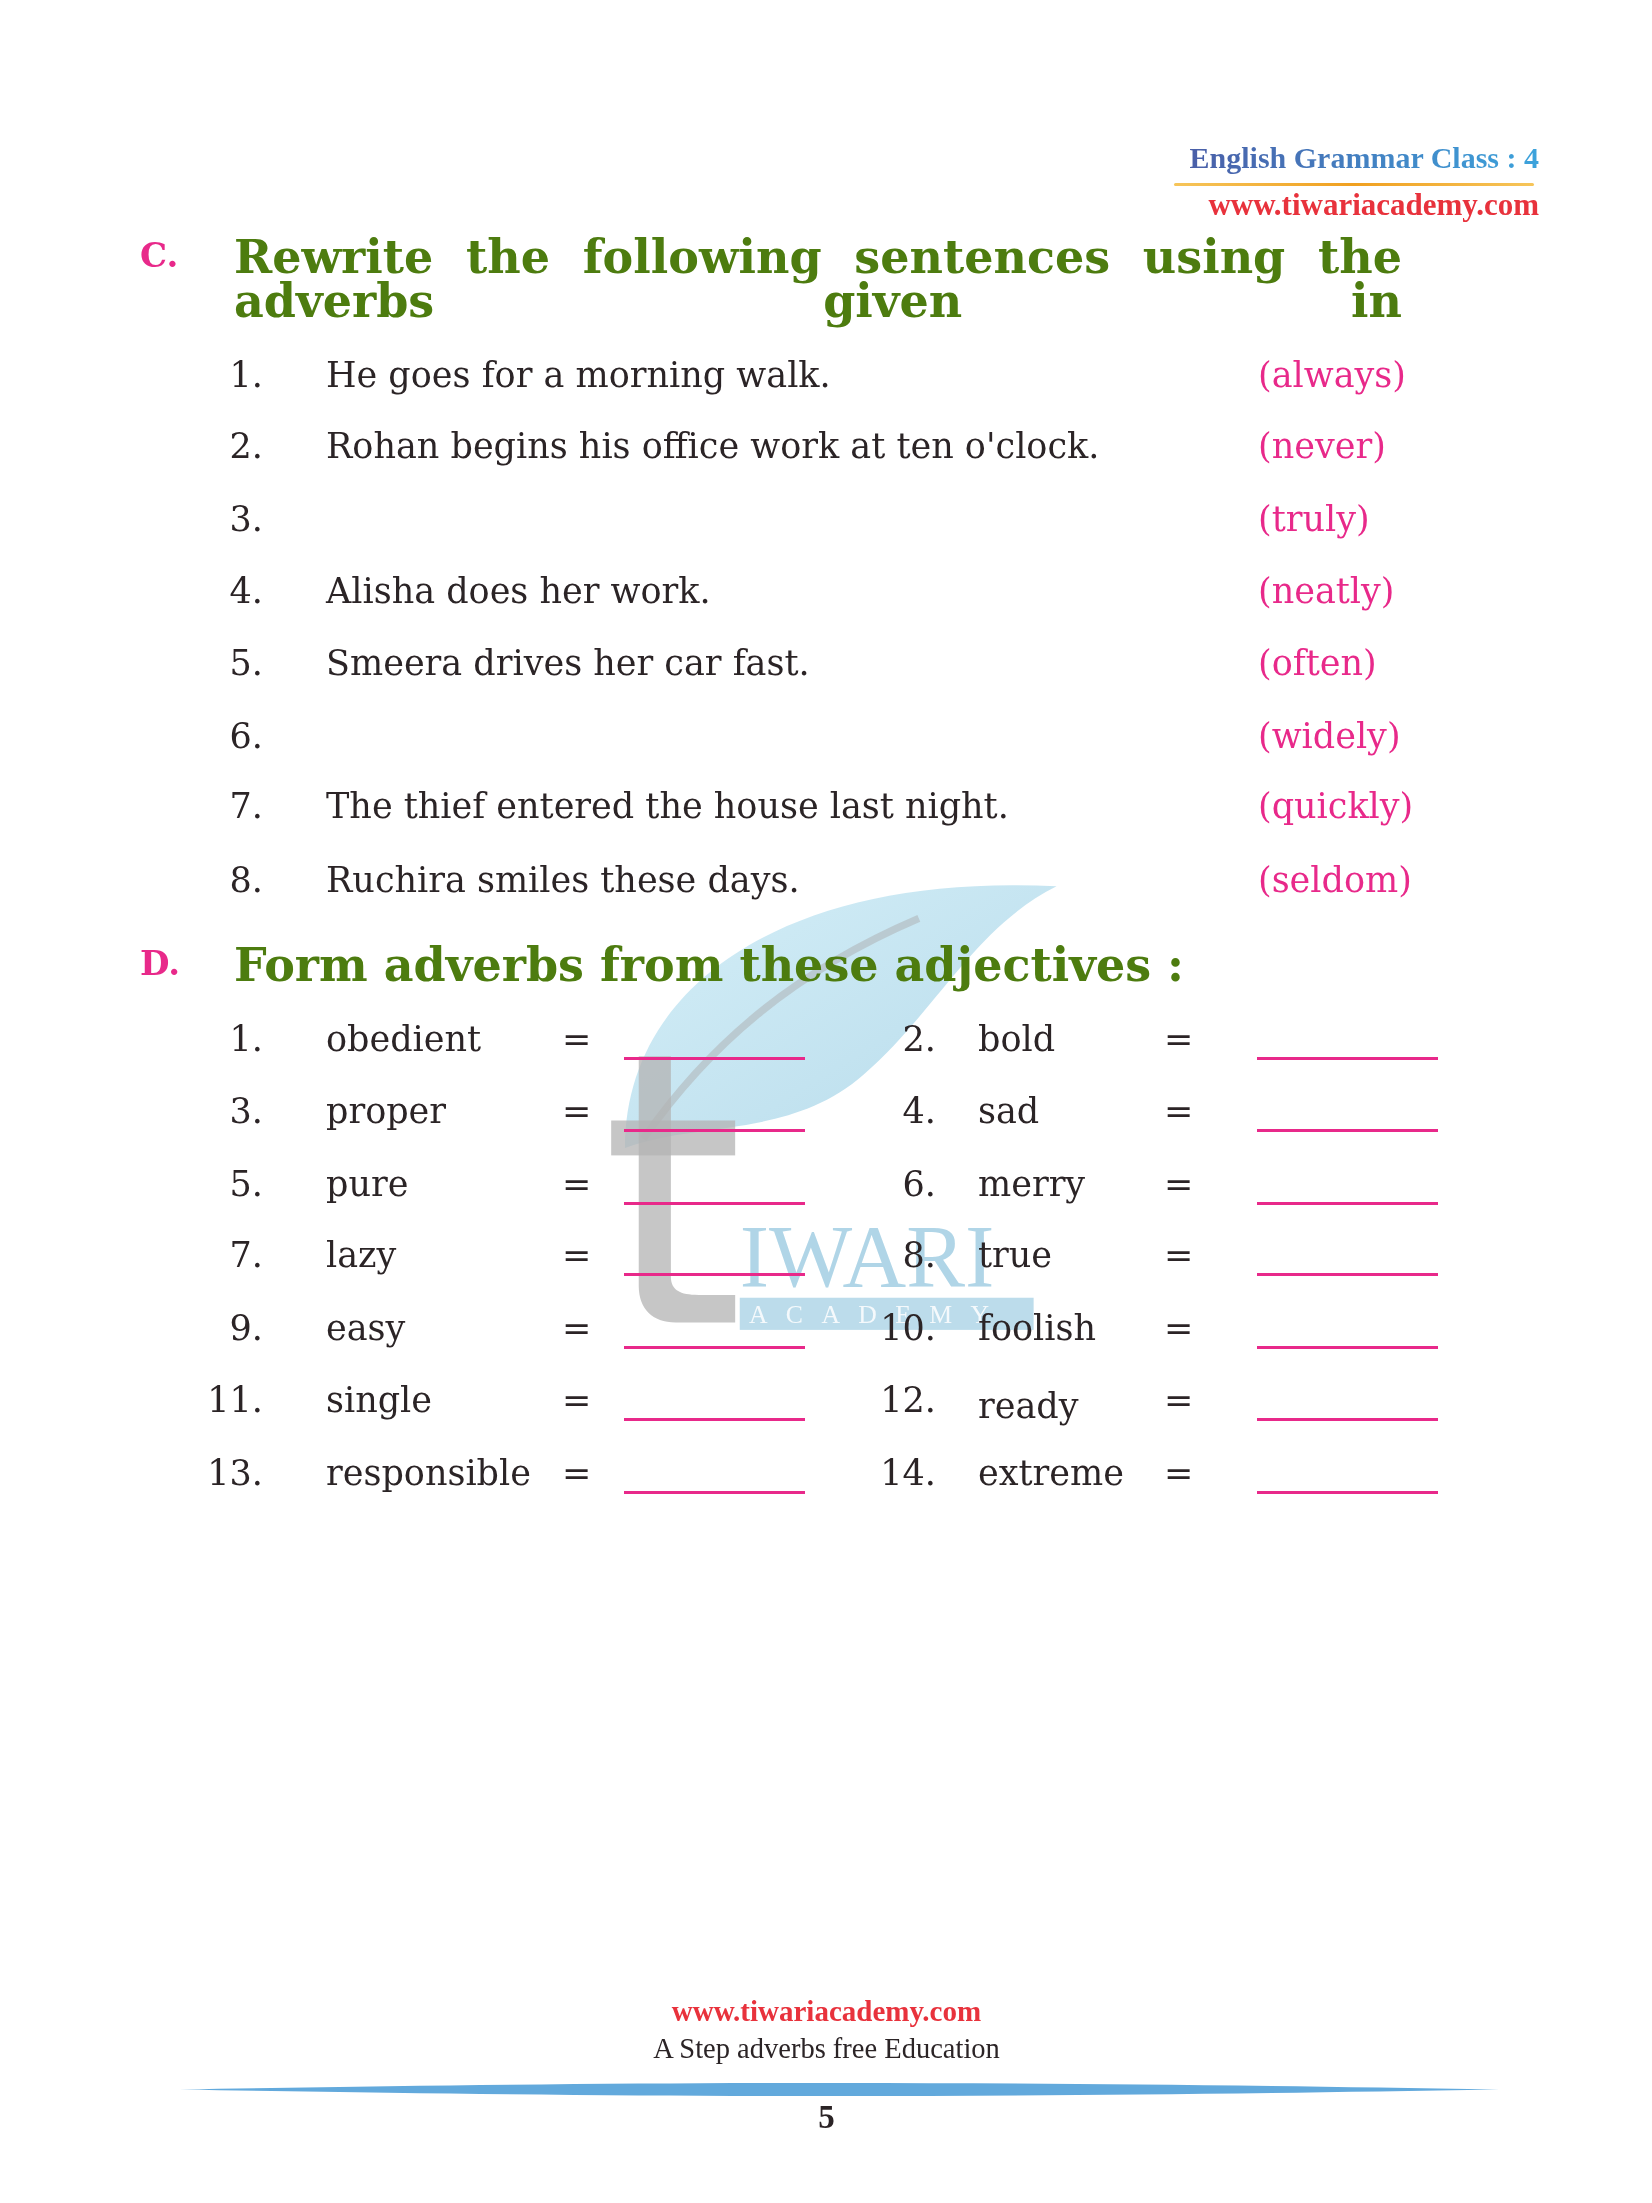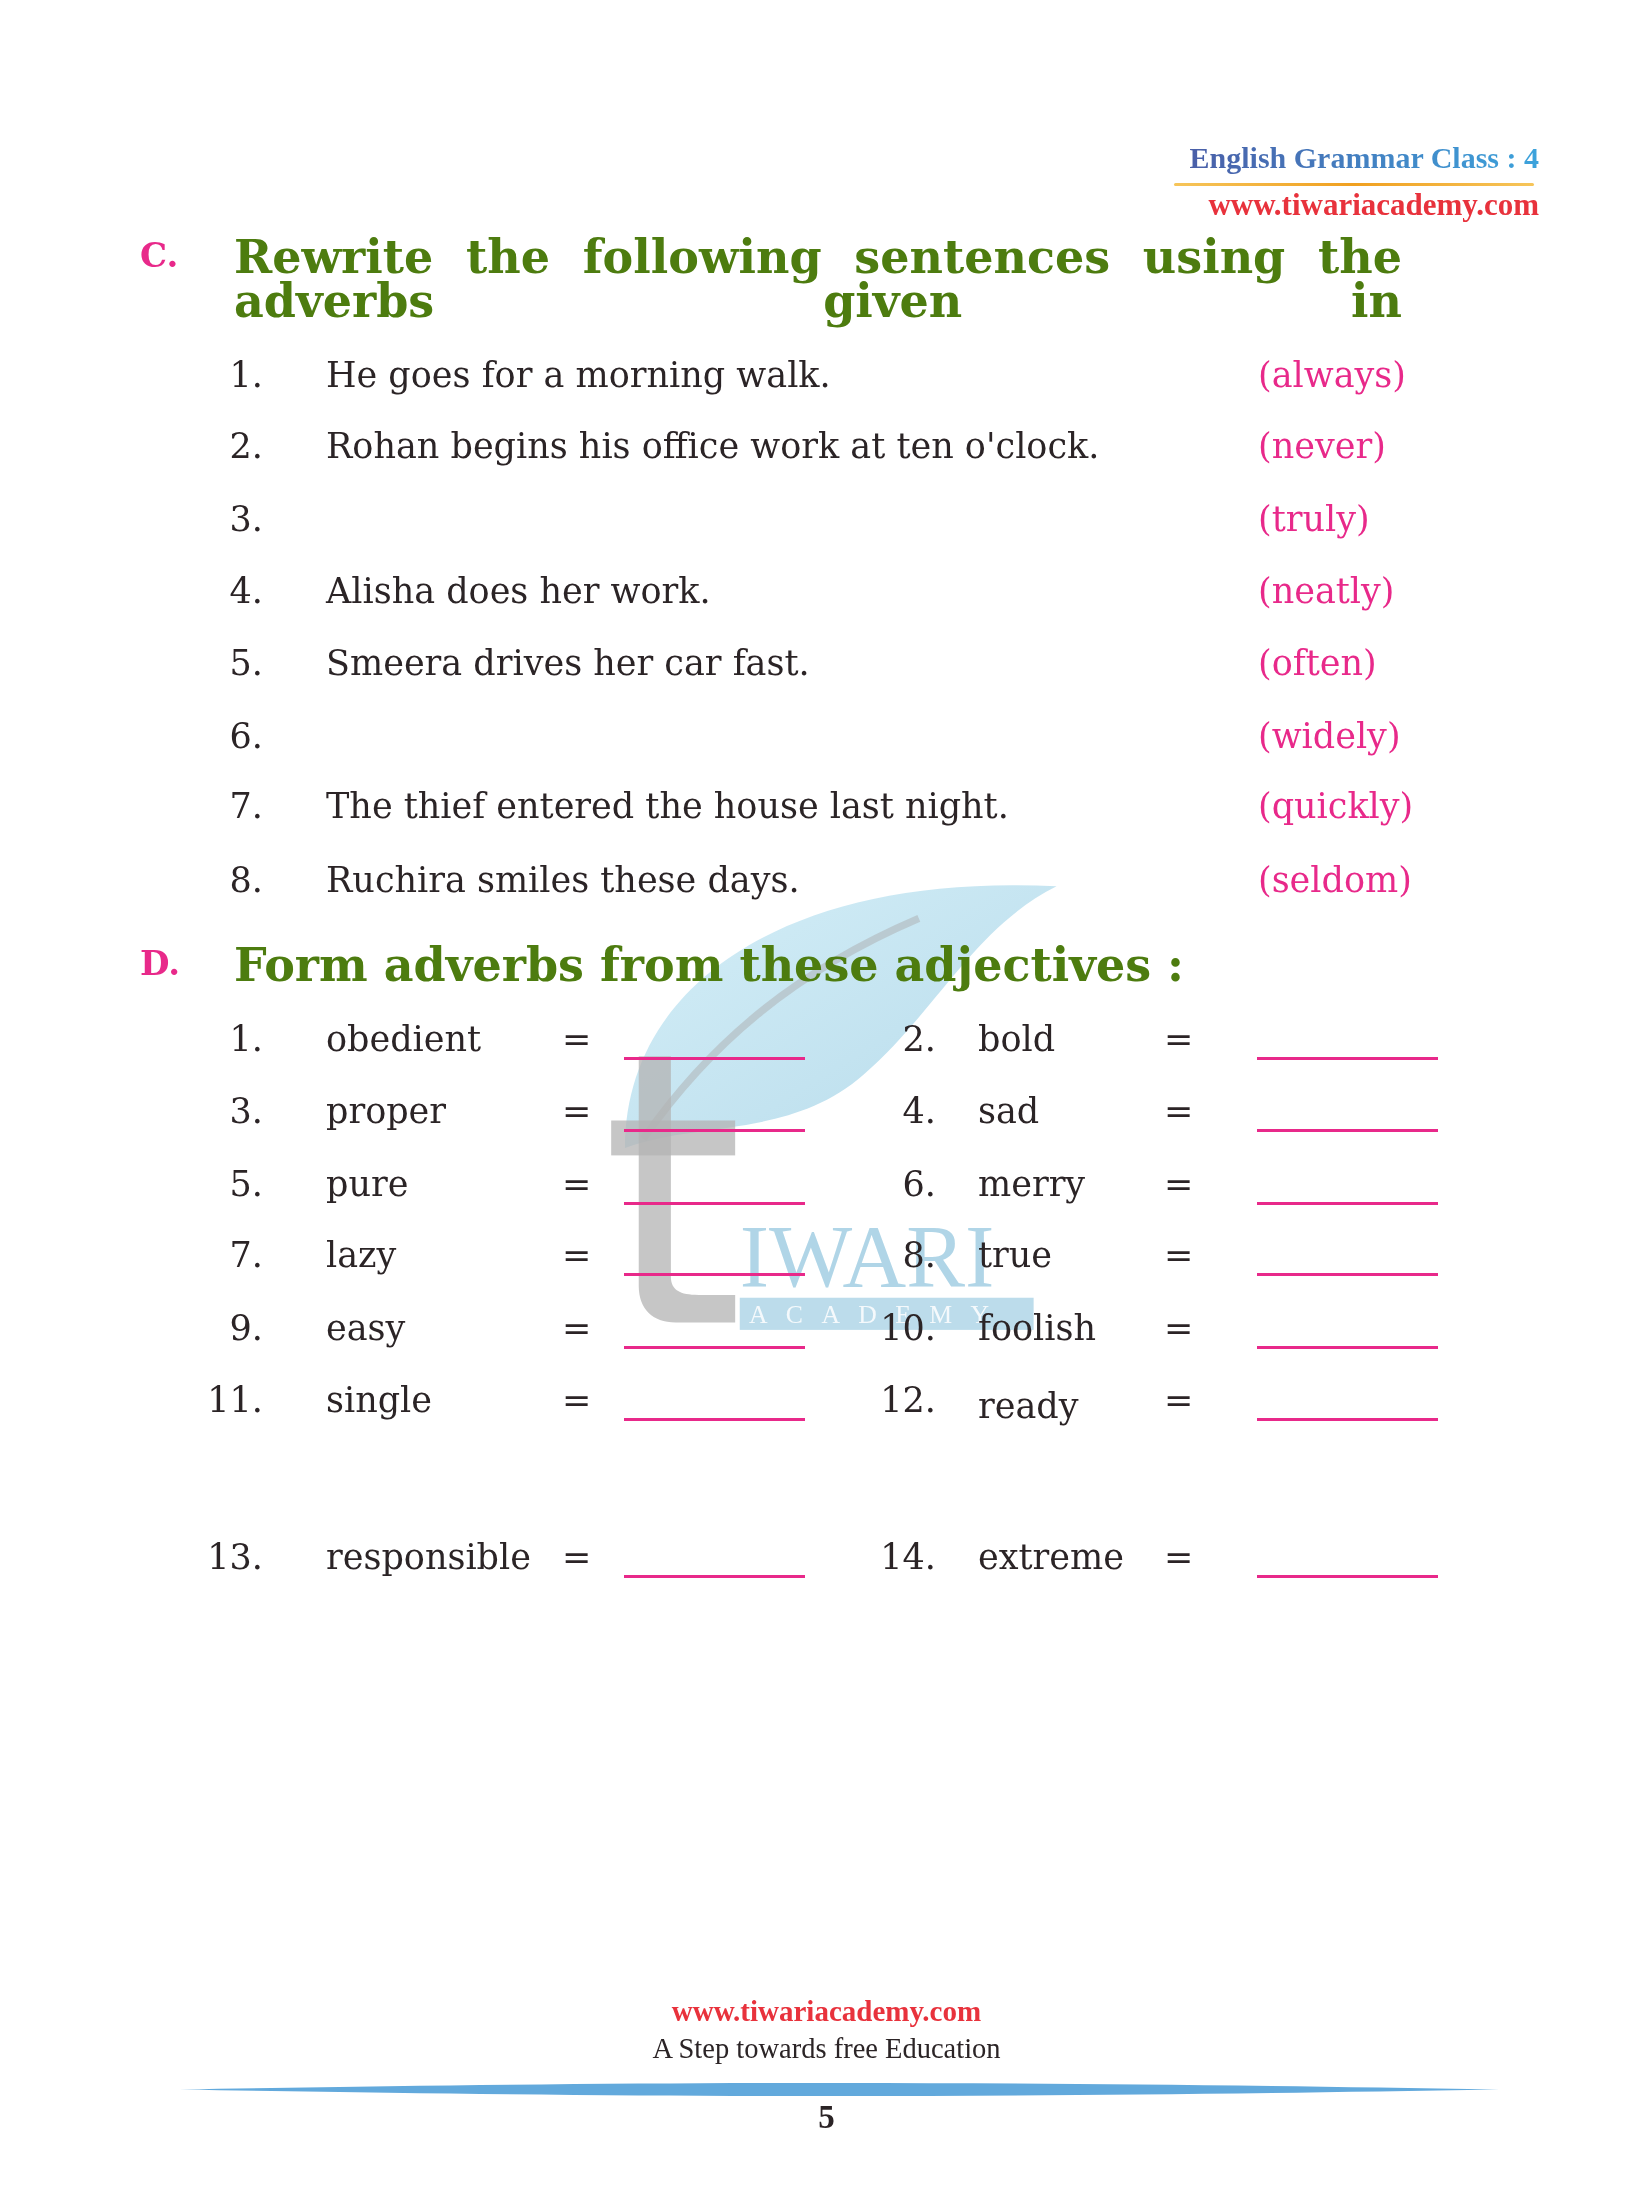--- a/index.html
+++ b/index.html
@@ -163,32 +163,32 @@
       <span class="num" style="left:190px;">11.</span>
       <span class="txt" style="left:326px;">single</span>
       <span class="eq" style="left:562px;">=</span>
       <span class="blank" style="left:624px; width:181px; top:41px;"></span>
       <span class="num" style="left:863px;">12.</span>
       <span class="txt" style="left:978px;margin-top:6px;">ready</span>
       <span class="eq" style="left:1164px;">=</span>
       <span class="blank" style="left:1257px; width:181px; top:41px;"></span>
     </div>
 
-    <div class="row" style="top:1534px;">
+    <div class="row" style="top:1450px;">
       <span class="num" style="left:190px;">13.</span>
       <span class="txt" style="left:326px;">responsible</span>
       <span class="eq" style="left:562px;">=</span>
       <span class="blank" style="left:624px; width:181px; top:41px;"></span>
       <span class="num" style="left:863px;">14.</span>
       <span class="txt" style="left:978px;">extreme</span>
       <span class="eq" style="left:1164px;">=</span>
       <span class="blank" style="left:1257px; width:181px; top:41px;"></span>
     </div>
   </div>
 
   <div class="abs ftr-url">www.tiwariacademy.com</div>
-  <div class="abs ftr-tag">A Step towards free Education</div>
+  <div class="abs ftr-tag">A Step adverbs free Education</div>
   <svg class="abs ftr-bar" viewBox="0 0 1436 14" preserveAspectRatio="none">
     <path d="M0 7 C 300 2, 500 0, 718 0 C 936 0, 1136 2, 1436 7 C 1136 12, 936 14, 718 14 C 500 14, 300 12, 0 7 Z" fill="#62a9dc"></path>
   </svg>
   <div class="abs ftr-page">5</div>
 </div>
 
 
 </body></html>

